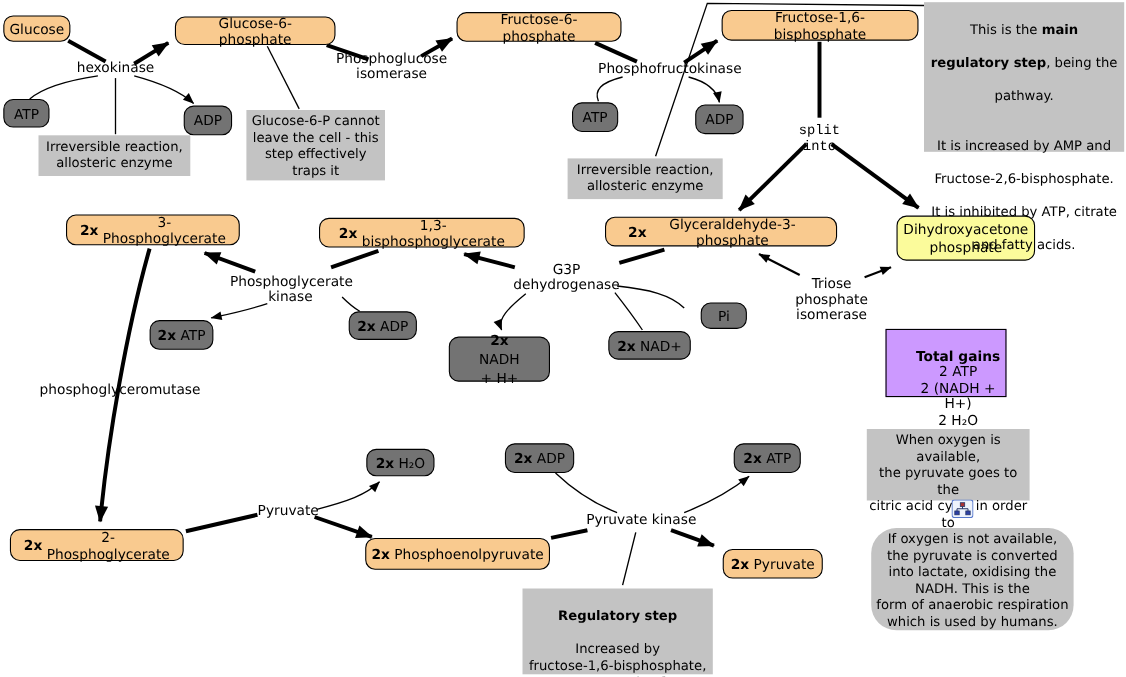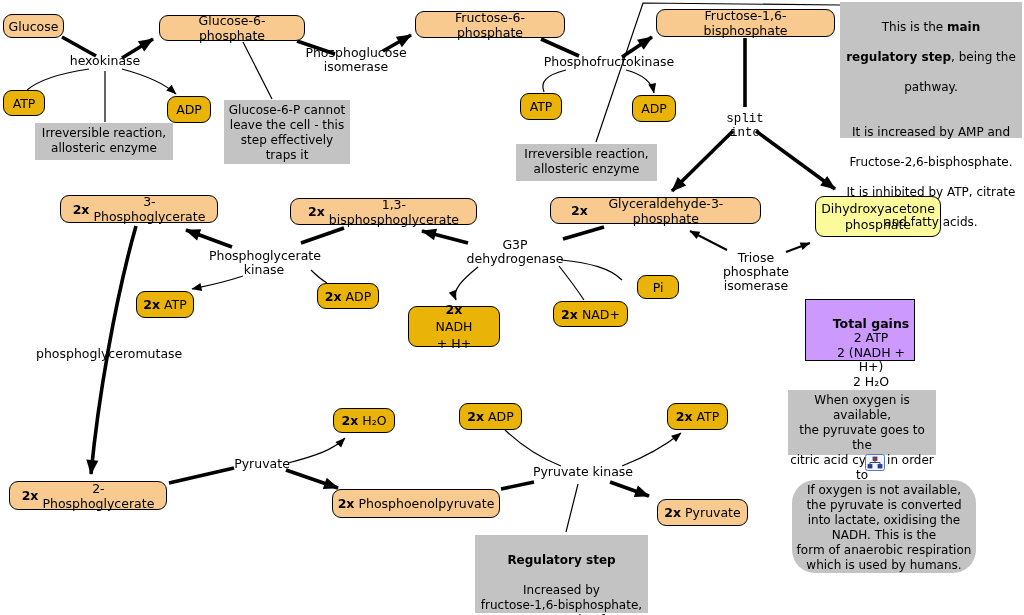--- a/index.html
+++ b/index.html
@@ -10,21 +10,21 @@
   #edges{position:absolute;left:0;top:0;z-index:1;}
   .tk{stroke:#000;stroke-width:3.6;fill:none;}
   .md{stroke:#000;stroke-width:2;fill:none;}
   .tn{stroke:#000;stroke-width:1.2;fill:none;}
   .box{
     position:absolute;z-index:2;display:flex;align-items:center;justify-content:center;gap:4px;
     border:1.6px solid #000;border-radius:9px;font-size:12.5px;box-sizing:border-box;
     padding:0 20px;text-align:center;background:#fff;
   }
   .met{background:#F9CA8F;}
-  .cof{background:#eab308;}
+  .cof{background:#737373;}
   .yel{background:#FBFB9B;}
   .col{flex-direction:column;gap:0;line-height:17px;}
   .box .pre{white-space:pre-line;line-height:16px;}
   .lbl{
     position:absolute;z-index:2;text-align:center;font-size:12.5px;line-height:14px;
     white-space:pre-line;
   }
   .note{
     position:absolute;z-index:2;background:#C3C3C3;text-align:center;font-size:12px;
     line-height:15px;white-space:pre-line;padding:3px 2px;box-sizing:border-box;

